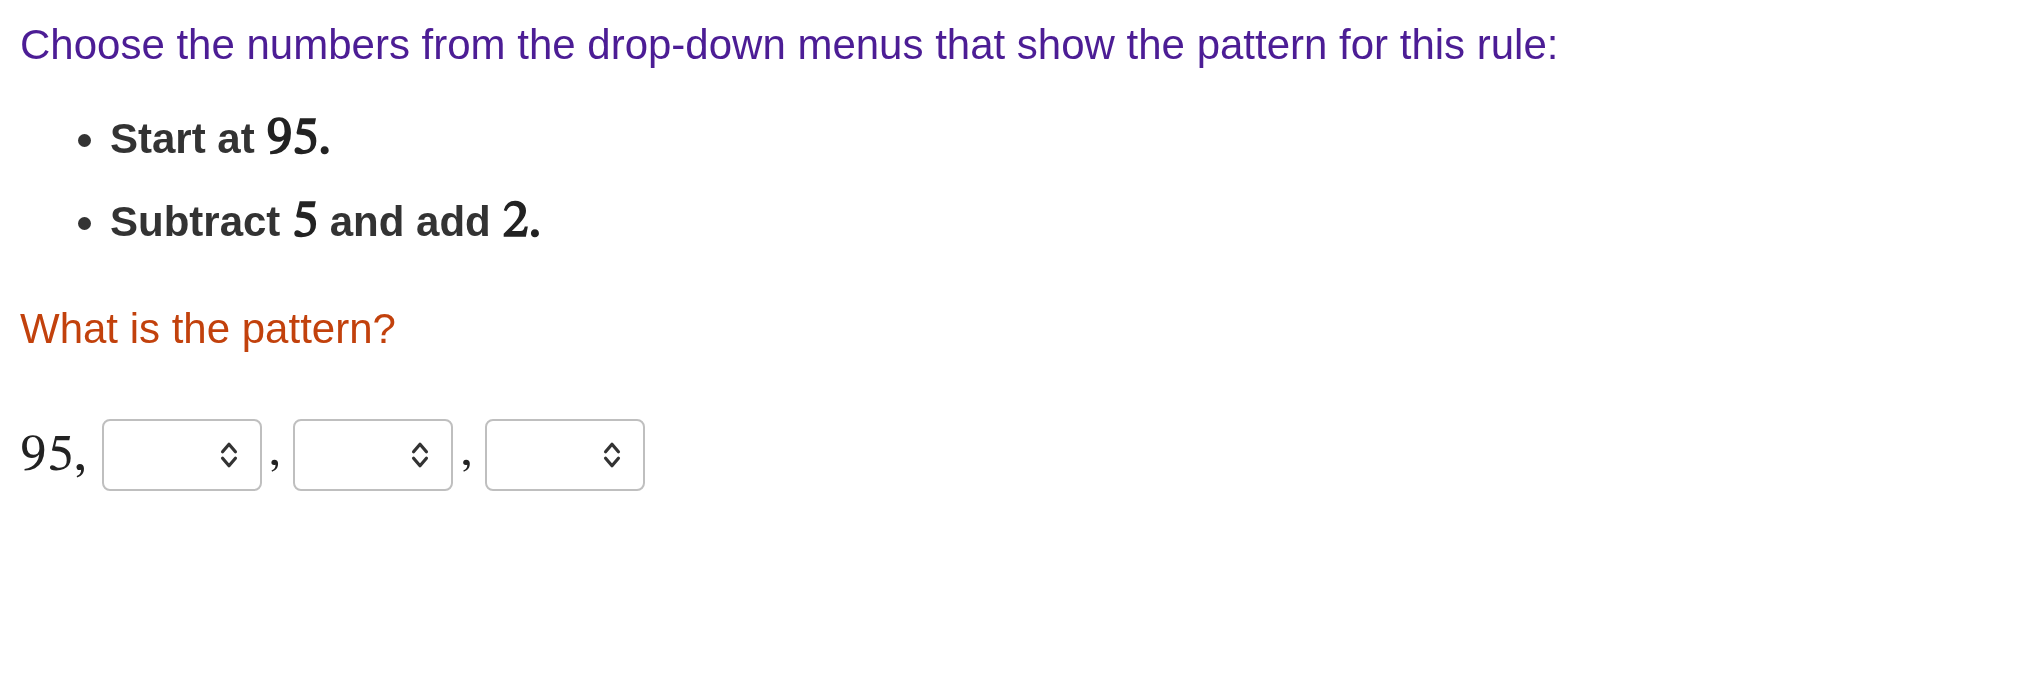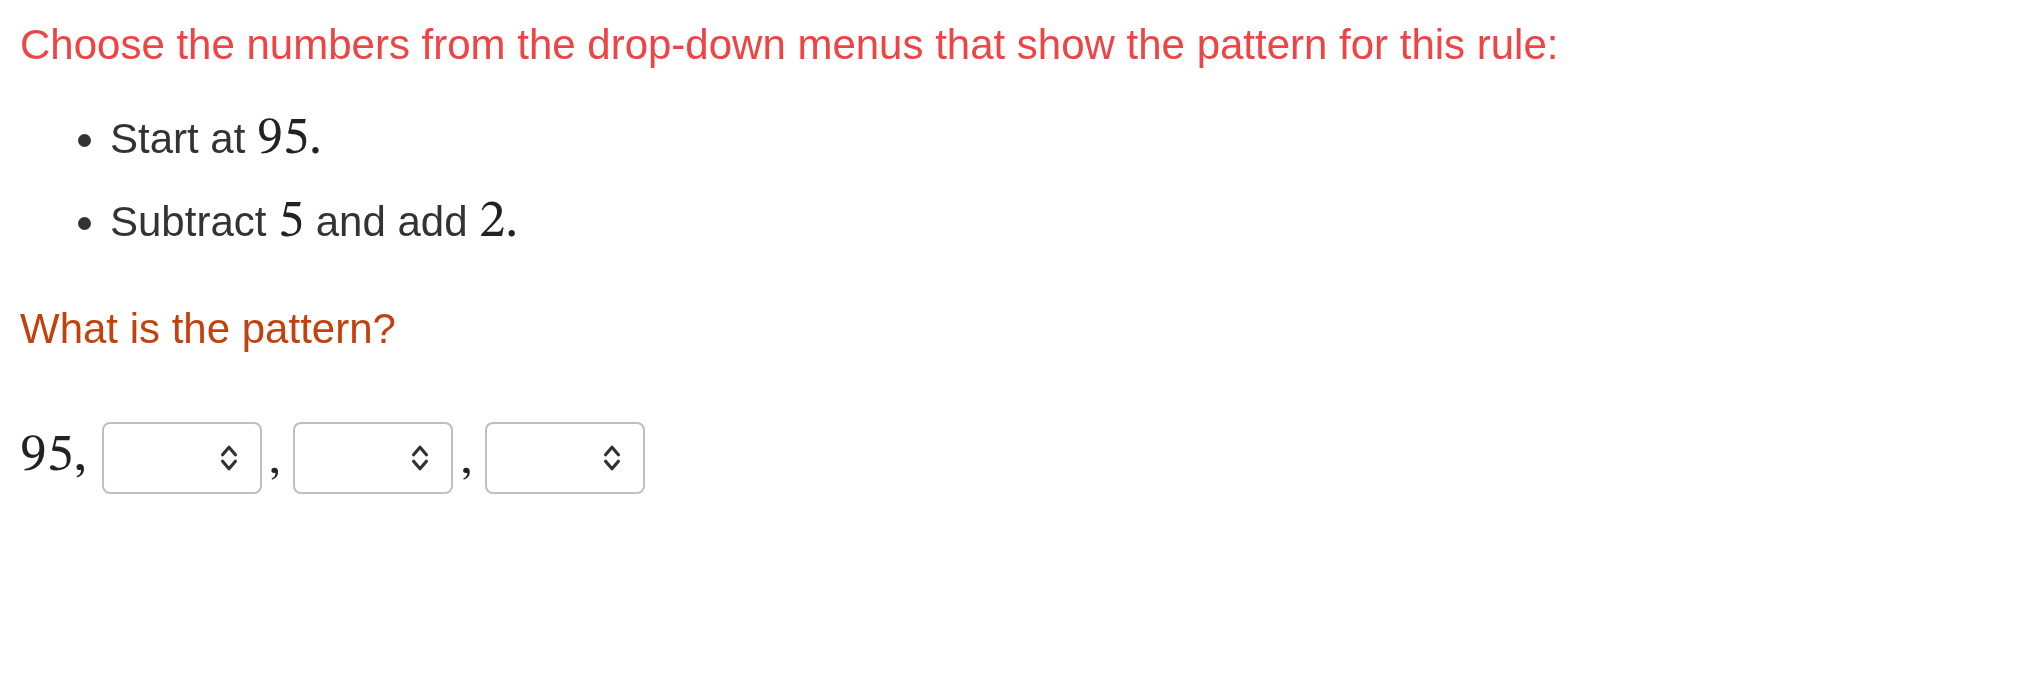--- a/index.html
+++ b/index.html
@@ -6,44 +6,45 @@
       font-family: -apple-system, BlinkMacSystemFont, "Segoe UI", Helvetica, Arial, sans-serif;
       margin: 0;
       padding: 16px 20px;
       color: #333;
       font-size: 42px;
       line-height: 1.4;
       width: 2033px;
       box-sizing: border-box;
     }
     .instruction {
-      color: #ef4444;
+      color: #4c1d95;
       margin-bottom: 28px;
     }
     ul.rules {
       margin: 0 0 40px 0;
       padding-left: 90px;
       list-style: disc;
+      font-weight: bold;
     }
     ul.rules li {
       margin-bottom: 10px;
       color: #333;
     }
     .math {
       font-family: "STIX Two Math", "Cambria Math", "Times New Roman", Georgia, serif;
       font-size: 1.25em;
       color: #222;
     }
     .question {
       margin-bottom: 60px;
       color: #c2410c;
     }
     .pattern-row {
       display: flex;
-      align-items: flex-end;
+      align-items: flex-start;
       gap: 7px;
     }
     .pattern-start {
       font-family: "STIX Two Math", "Cambria Math", "Times New Roman", Georgia, serif;
       font-size: 54px;
       color: #222;
       margin-right: 8px;
     }
     .comma {
       font-family: "STIX Two Math", "Cambria Math", "Times New Roman", Georgia, serif;

